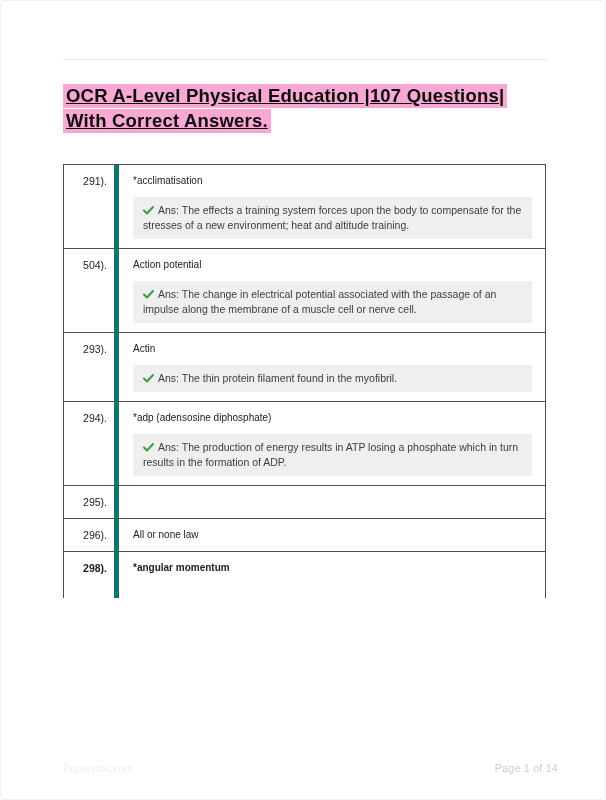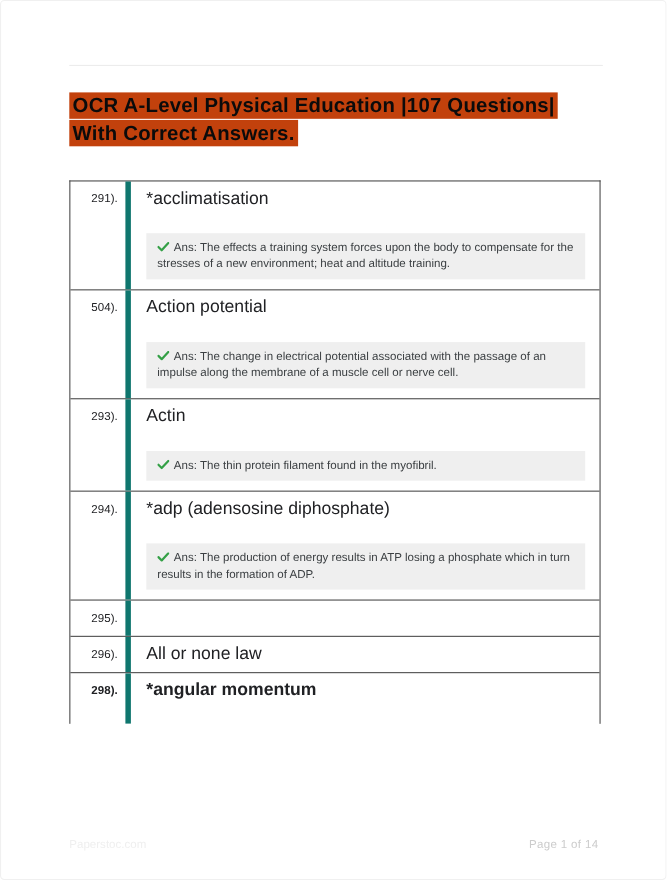--- a/index.html
+++ b/index.html
@@ -17,23 +17,24 @@
   .header-rule{
     position:absolute;left:62px;top:58px;width:485px;height:1px;
     background:#ececec;
   }
   .doc-title{
     position:absolute;left:62px;top:82px;width:492px;
     font-size:18.5px;font-weight:bold;line-height:25px;color:#0b0b0b;
     letter-spacing:0.2px;
   }
   .doc-title .mark{
-    background:#c2410c;
+    background:#f9a8d4;
     padding:1px 3px 2px 3px;
     box-decoration-break:clone;
+    text-decoration:underline;
   }
   .qa-table{
     position:absolute;left:62px;top:163px;width:483px;
     border:1px solid #4d4d4d;border-bottom:none;
     box-sizing:border-box;
   }
   .row{
     display:flex;
     border-bottom:1px solid #4d4d4d;
     box-sizing:border-box;
@@ -49,39 +50,39 @@
     text-align:right;
     padding:9px 7px 9px 0;
     font-size:10.5px;line-height:14px;color:#202124;
   }
   .content-cell{
     flex:1;
     padding:9px 13px 9px 14px;
     box-sizing:border-box;
   }
   .term{
-    font-size:16px;line-height:14px;color:#202124;
+    font-size:10px;line-height:14px;color:#202124;
   }
   .answer{
-    margin-top:24px;
+    margin-top:9px;
     background:#efefef;
     padding:6px 10px;
     font-size:10.5px;line-height:15px;color:#3c4043;
   }
   .check{
     display:inline-block;width:11px;height:9px;margin-right:4px;
     vertical-align:-1px;
   }
   .check svg{display:block;}
   .footer-watermark{
     position:absolute;left:62px;top:761px;
     font-size:10.5px;color:#efefef;
   }
   .footer-page{
-    position:absolute;right:61px;top:761px;
+    position:absolute;right:47px;top:761px;
     font-size:10.5px;color:#cccccc;letter-spacing:0.3px;
   }
 </style>
 </head>
 <body>
 
 <div class="page">
 
   <div class="header-rule"></div>
 

